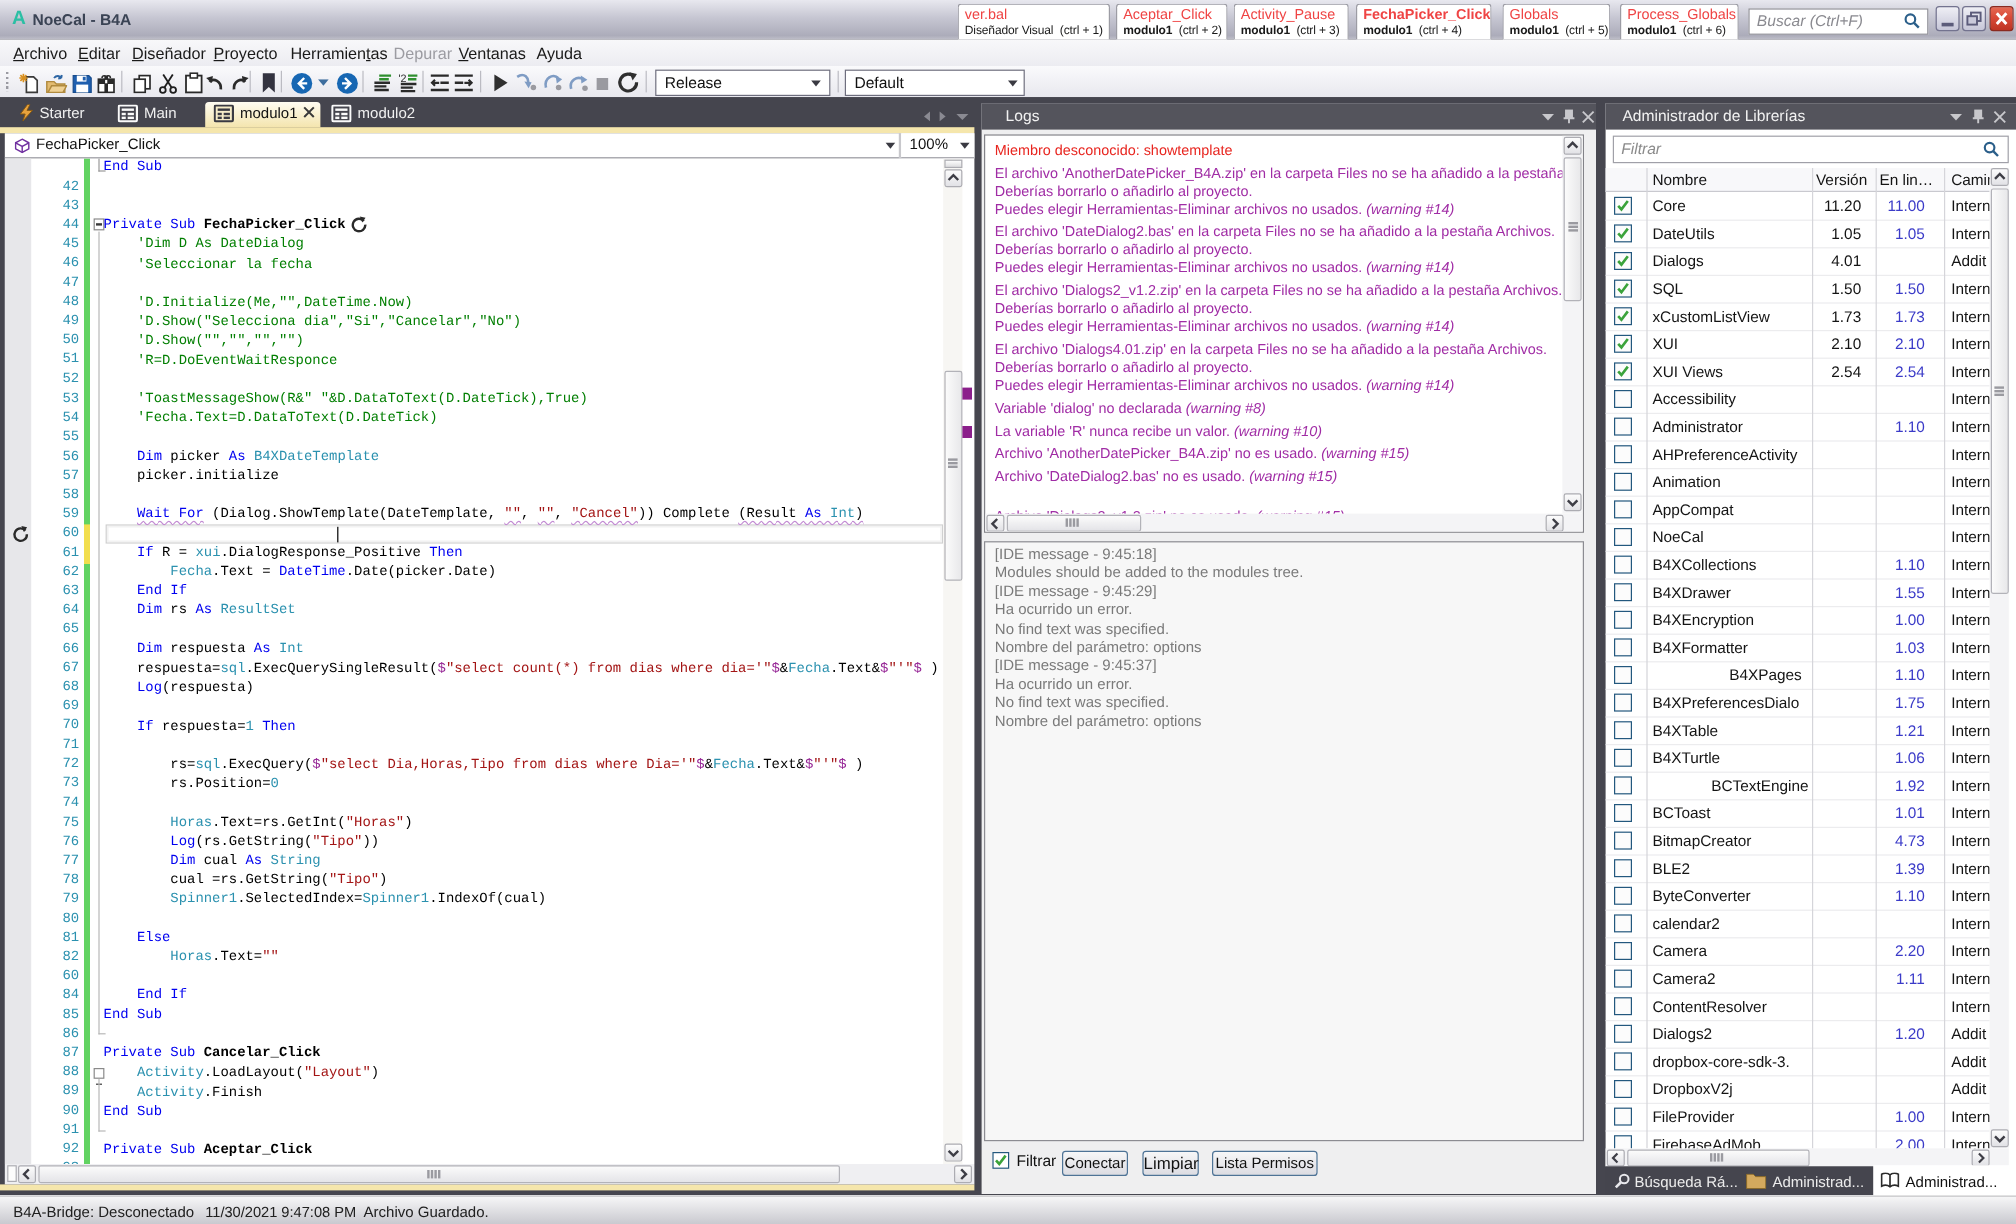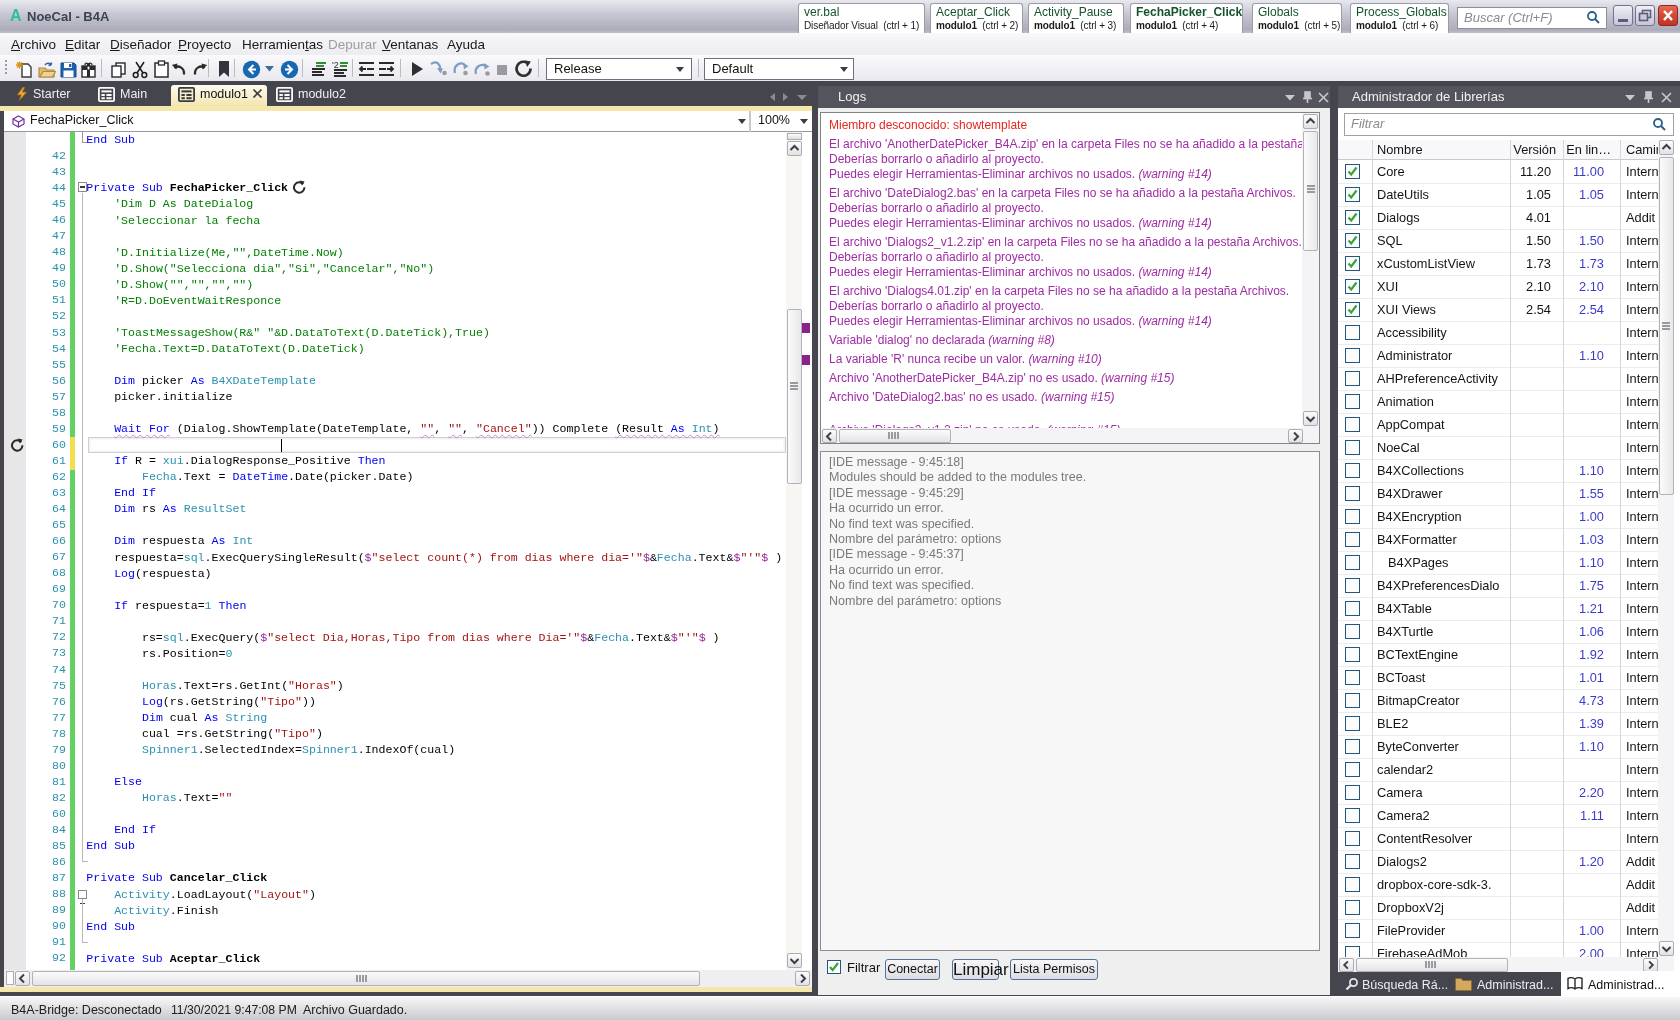--- a/index.html
+++ b/index.html
@@ -11,21 +11,21 @@
 .w{text-decoration:underline;text-decoration-style:wavy;text-decoration-color:#C38BD3;text-decoration-thickness:1px;text-underline-offset:2px}
 .codeline{white-space:pre;height:16.05px}
 .num{height:16.05px;text-align:right}
 .logp{color:#A02CA5}
 .logline{white-space:nowrap;overflow:hidden;height:15px;line-height:15px}
 .it{font-style:italic}
 .grayline{white-space:nowrap;height:15.4px;line-height:15.4px;color:#7A7A7A}
 .sbbtn{position:absolute;background:linear-gradient(#FCFCFC,#E2E2E6);border:1px solid #ACACB2;border-radius:2px}
 .arrowc{position:absolute;width:0;height:0}
 .qtab{position:absolute;top:3px;height:30px;background:#FFF;border:1px solid #9C9CA4;border-bottom:none;border-radius:3px 3px 0 0;padding:2px 0 0 5px;overflow:hidden}
-.qt1{font-size:12px;line-height:13.5px;color:#14532d;white-space:nowrap}
+.qt1{font-size:12px;line-height:13.5px;color:#ef4444;white-space:nowrap}
 .qt2{font-size:10px;letter-spacing:-0.1px;line-height:12px;color:#1A1A1A;white-space:nowrap}
 .mitem{position:absolute;top:37px;font-size:13.5px;color:#1A1A1A}
 .tbsep{position:absolute;top:59px;width:1px;height:18px;background:#BBBBC2}
 .vsep2{position:absolute;width:1px;background:#D5D5DA}
 .hrow{position:absolute;height:1px;background:#ECECEE}
 .libname{position:absolute;font-size:12.8px;color:#141414;white-space:nowrap}
 .libver{position:absolute;font-size:12.8px;color:#141414;text-align:right}
 .libonl{position:absolute;font-size:12.8px;color:#3B3BC8;text-align:right}
 .ck{position:absolute;width:15px;height:15px;background:#FCFCFC;border:1px solid #23587E}
 </style></head>
@@ -606,21 +606,21 @@
       <div class="grayline">Nombre del parámetro: options</div>
     </div>
   </div>
 <div class="abs" style="left:827px;top:960px;width:14px;height:14px;background:#FFF;border:1px solid #23587E">
     <svg width="12" height="12" viewBox="0 0 12 12">
       <path d="M2 6 L4.7 9 L10 2" fill="none" stroke="#3BA33B" stroke-width="2.2"></path>
     </svg>
   </div>
 <div class="abs" style="left:847px;top:960px;font-size:13px;color:#111">Filtrar</div>
 <div class="abs" style="left:885px;top:959px;width:55px;height:21px;background:linear-gradient(#F7F7F8,#DCDCE2);border:1px solid #4E7396;border-radius:3px;text-align:center;font-size:12.5px;color:#111;line-height:19px">Conectar</div>
-<div class="abs" style="left:952px;top:959px;width:47px;height:21px;background:linear-gradient(#F7F7F8,#DCDCE2);border:1px solid #4E7396;border-radius:3px;text-align:right;font-size:17px;color:#111;line-height:19px">Limpiar</div>
+<div class="abs" style="left:952px;top:959px;width:47px;height:21px;background:linear-gradient(#F7F7F8,#DCDCE2);border:1px solid #4E7396;border-radius:3px;text-align:right;font-size:14px;color:#111;line-height:19px">Limpiar</div>
 <div class="abs" style="left:1010px;top:959px;width:88px;height:21px;background:linear-gradient(#F7F7F8,#DCDCE2);border:1px solid #4E7396;border-radius:3px;text-align:center;font-size:12.5px;color:#111;line-height:19px">Lista Permisos</div>
 
 <div class="abs" style="left:1338px;top:86px;width:342px;height:886px;background:#FFF"></div>
 <div class="abs" style="left:1338px;top:86px;width:342px;height:22px;background:#54545C"></div>
 <div class="abs" style="left:1352px;top:89px;font-size:13px;color:#F2F2F2">Administrador de Librerías</div>
 <div class="abs" style="left:1625px;top:95px">
     <svg width="10" height="6" viewBox="0 0 10 6">
       <path d="M0 0 H10 L5 5.5 Z" fill="#C8C8CC"></path>
     </svg>
   </div>
@@ -759,41 +759,41 @@
     <div class="libname" style="left:1377px;top:509px">B4XEncryption</div>
     <div class="libonl" style="left:1540px;top:509px;width:64px">1.00</div>
     <div class="libname" style="left:1626px;top:509px">Intern</div>
     <div class="hrow" style="left:1338px;top:550.5px;width:320px"></div>
     <div class="ck" style="left:1345px;top:532px"></div>
     <div class="libname" style="left:1377px;top:532px">B4XFormatter</div>
     <div class="libonl" style="left:1540px;top:532px;width:64px">1.03</div>
     <div class="libname" style="left:1626px;top:532px">Intern</div>
     <div class="hrow" style="left:1338px;top:573.5px;width:320px"></div>
     <div class="ck" style="left:1345px;top:555px"></div>
-    <div class="libname" style="left:1388px;top:555px">B4XPages</div>
+    <div class="libname" style="left:1441px;top:555px">B4XPages</div>
     <div class="libonl" style="left:1540px;top:555px;width:64px">1.10</div>
     <div class="libname" style="left:1626px;top:555px">Intern</div>
     <div class="hrow" style="left:1338px;top:596.5px;width:320px"></div>
     <div class="ck" style="left:1345px;top:578px"></div>
     <div class="libname" style="left:1377px;top:578px">B4XPreferencesDialo</div>
     <div class="libonl" style="left:1540px;top:578px;width:64px">1.75</div>
     <div class="libname" style="left:1626px;top:578px">Intern</div>
     <div class="hrow" style="left:1338px;top:619.5px;width:320px"></div>
     <div class="ck" style="left:1345px;top:601px"></div>
     <div class="libname" style="left:1377px;top:601px">B4XTable</div>
     <div class="libonl" style="left:1540px;top:601px;width:64px">1.21</div>
     <div class="libname" style="left:1626px;top:601px">Intern</div>
     <div class="hrow" style="left:1338px;top:642.5px;width:320px"></div>
     <div class="ck" style="left:1345px;top:624px"></div>
     <div class="libname" style="left:1377px;top:624px">B4XTurtle</div>
     <div class="libonl" style="left:1540px;top:624px;width:64px">1.06</div>
     <div class="libname" style="left:1626px;top:624px">Intern</div>
     <div class="hrow" style="left:1338px;top:665.5px;width:320px"></div>
     <div class="ck" style="left:1345px;top:647px"></div>
-    <div class="libname" style="left:1377px;top:647px">BCTextEngine</div>
+    <div class="libname" style="left:1426px;top:647px">BCTextEngine</div>
     <div class="libonl" style="left:1540px;top:647px;width:64px">1.92</div>
     <div class="libname" style="left:1626px;top:647px">Intern</div>
     <div class="hrow" style="left:1338px;top:688.5px;width:320px"></div>
     <div class="ck" style="left:1345px;top:670px"></div>
     <div class="libname" style="left:1377px;top:670px">BCToast</div>
     <div class="libonl" style="left:1540px;top:670px;width:64px">1.01</div>
     <div class="libname" style="left:1626px;top:670px">Intern</div>
     <div class="hrow" style="left:1338px;top:711.5px;width:320px"></div>
     <div class="ck" style="left:1345px;top:693px"></div>
     <div class="libname" style="left:1377px;top:693px">BitmapCreator</div>

